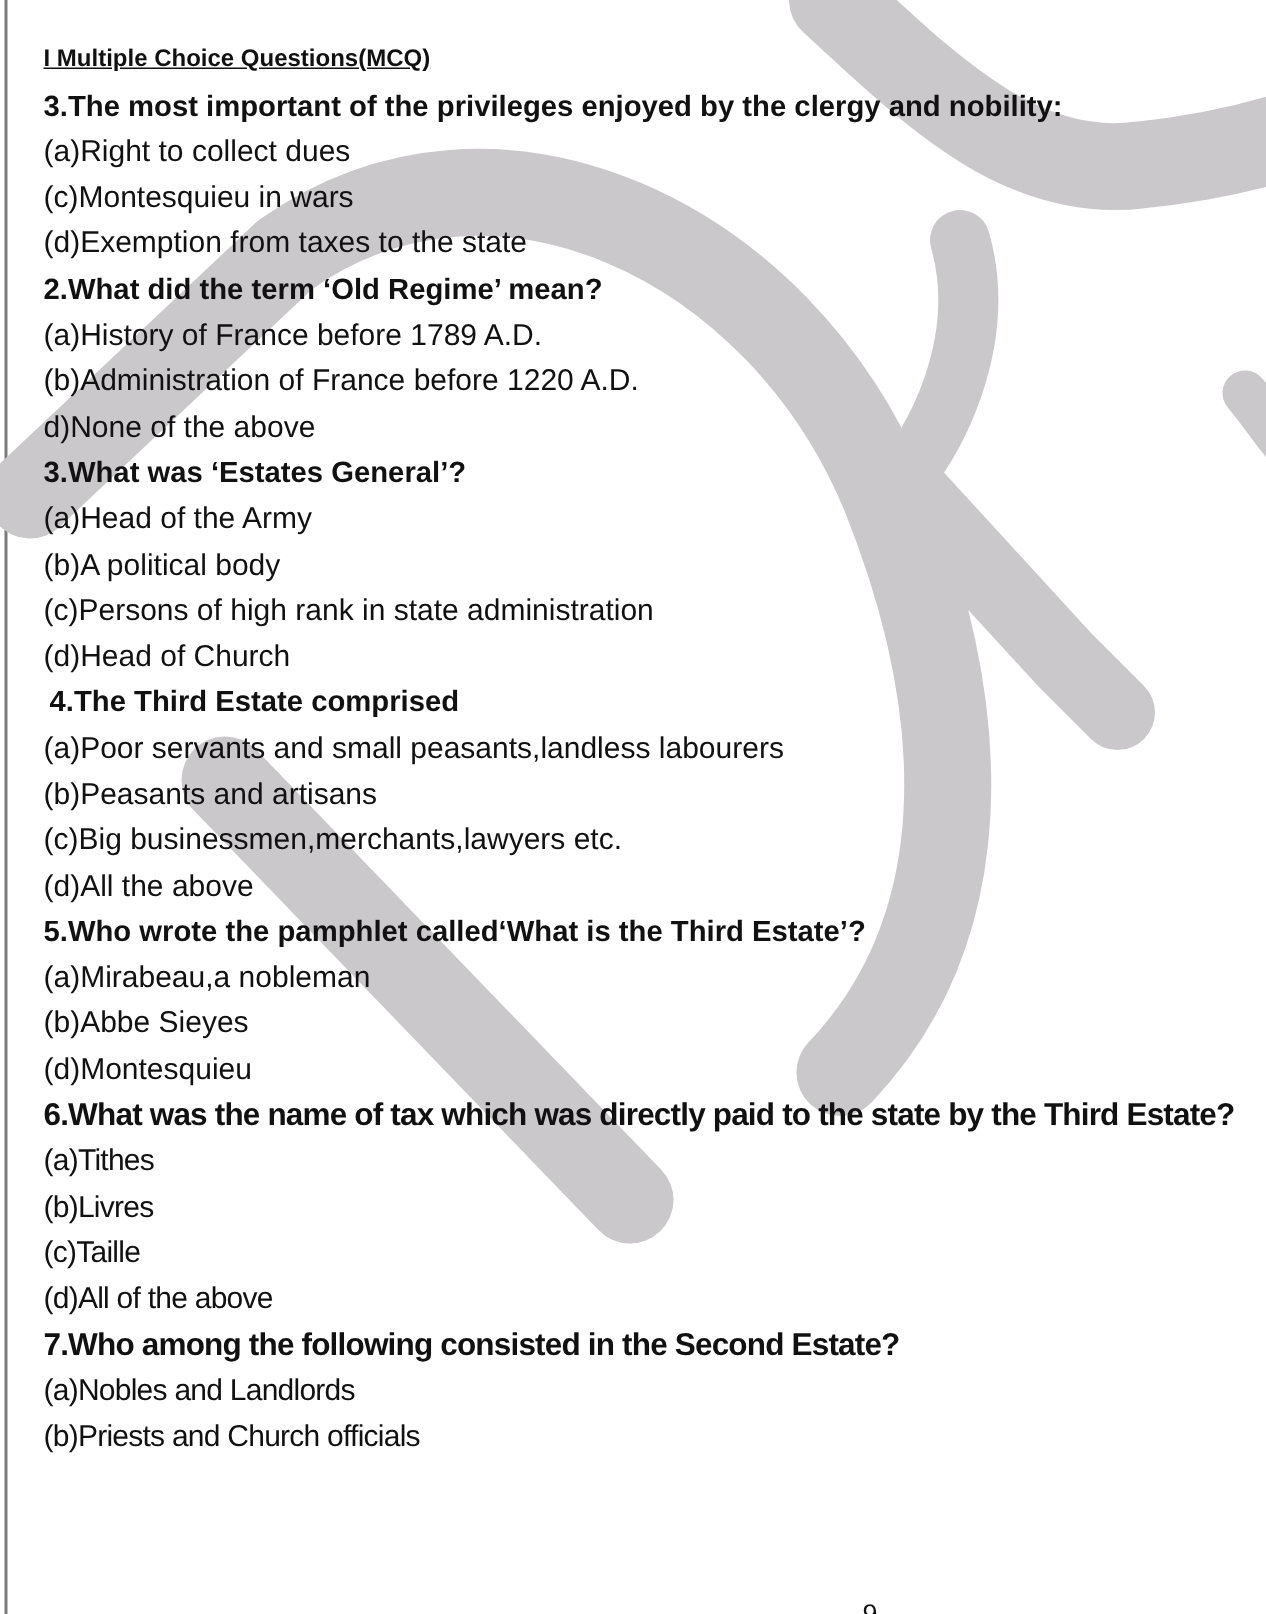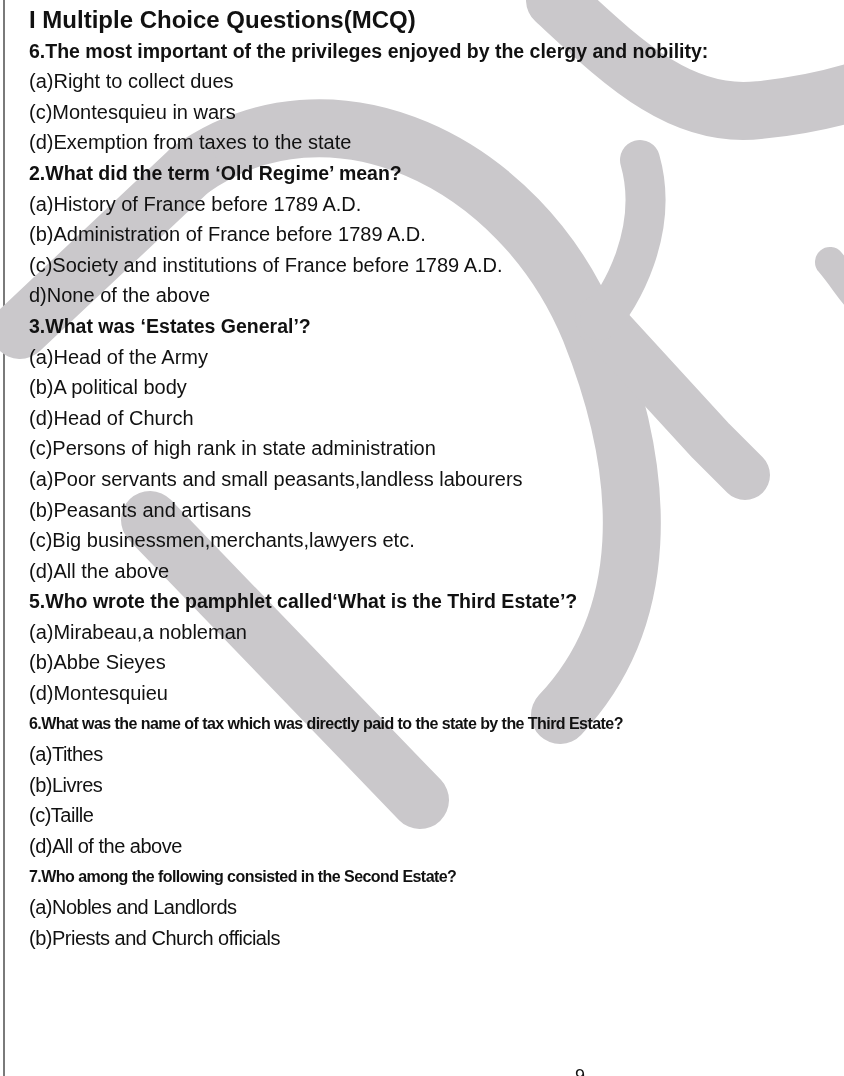--- a/index.html
+++ b/index.html
@@ -39,31 +39,33 @@
     }
     .line {
       height: 30.6px;
       line-height: 30.6px;
       font-size: 20px;
       white-space: nowrap;
       position: relative;
     }
     .heading {
       font-weight: bold;
-      font-size: 24px;
+      text-decoration: underline;
+      font-size: 16px;
+      margin-top: 20px;
     }
     .question {
       font-weight: bold;
       font-size: 19.5px;
     }
     .question.indent {
       padding-left: 4px;
     }
     .question.narrow {
-      font-size: 16px;
+      font-size: 21px;
       letter-spacing: -0.55px;
     }
     .option.narrow {
       letter-spacing: -0.5px;
     }
     .page-number {
       position: absolute;
       left: 575px;
       top: 1066px;
       font-size: 18px;
@@ -89,37 +91,37 @@
     <path d="M 555 0 C 620 60 680 120 760 110 C 810 105 844 95 860 90" stroke-width="58"></path>
     <path d="M 640 160 C 660 230 620 300 600 320" stroke-width="40"></path>
 
     <path d="M 830 262 C 845 280 850 290 860 300" stroke-width="30"></path>
   </g>
 </svg>
 
 <div class="content">
   <div class="line heading">I Multiple Choice Questions(MCQ)</div>
 
-  <div class="line question">6.The most important of the privileges enjoyed by the clergy and nobility:</div>
+  <div class="line question">3.The most important of the privileges enjoyed by the clergy and nobility:</div>
   <div class="line option">(a)Right to collect dues</div>
   <div class="line option">(c)Montesquieu in wars</div>
   <div class="line option">(d)Exemption from taxes to the state</div>
 
   <div class="line question">2.What did the term ‘Old Regime’ mean?</div>
   <div class="line option">(a)History of France before 1789 A.D.</div>
-  <div class="line option">(b)Administration of France before 1789 A.D.</div>
-  <div class="line option">(c)Society and institutions of France before 1789 A.D.</div>
+  <div class="line option">(b)Administration of France before 1220 A.D.</div>
   <div class="line option">d)None of the above</div>
 
   <div class="line question">3.What was ‘Estates General’?</div>
   <div class="line option">(a)Head of the Army</div>
   <div class="line option">(b)A political body</div>
+  <div class="line option">(c)Persons of high rank in state administration</div>
   <div class="line option">(d)Head of Church</div>
-  <div class="line option">(c)Persons of high rank in state administration</div>
 
+  <div class="line question indent">4.The Third Estate comprised</div>
   <div class="line option">(a)Poor servants and small peasants,landless labourers</div>
   <div class="line option">(b)Peasants and artisans</div>
   <div class="line option">(c)Big businessmen,merchants,lawyers etc.</div>
   <div class="line option">(d)All the above</div>
 
   <div class="line question">5.Who wrote the pamphlet called‘What is the Third Estate’?</div>
   <div class="line option">(a)Mirabeau,a nobleman</div>
   <div class="line option">(b)Abbe Sieyes</div>
   <div class="line option">(d)Montesquieu</div>
 

